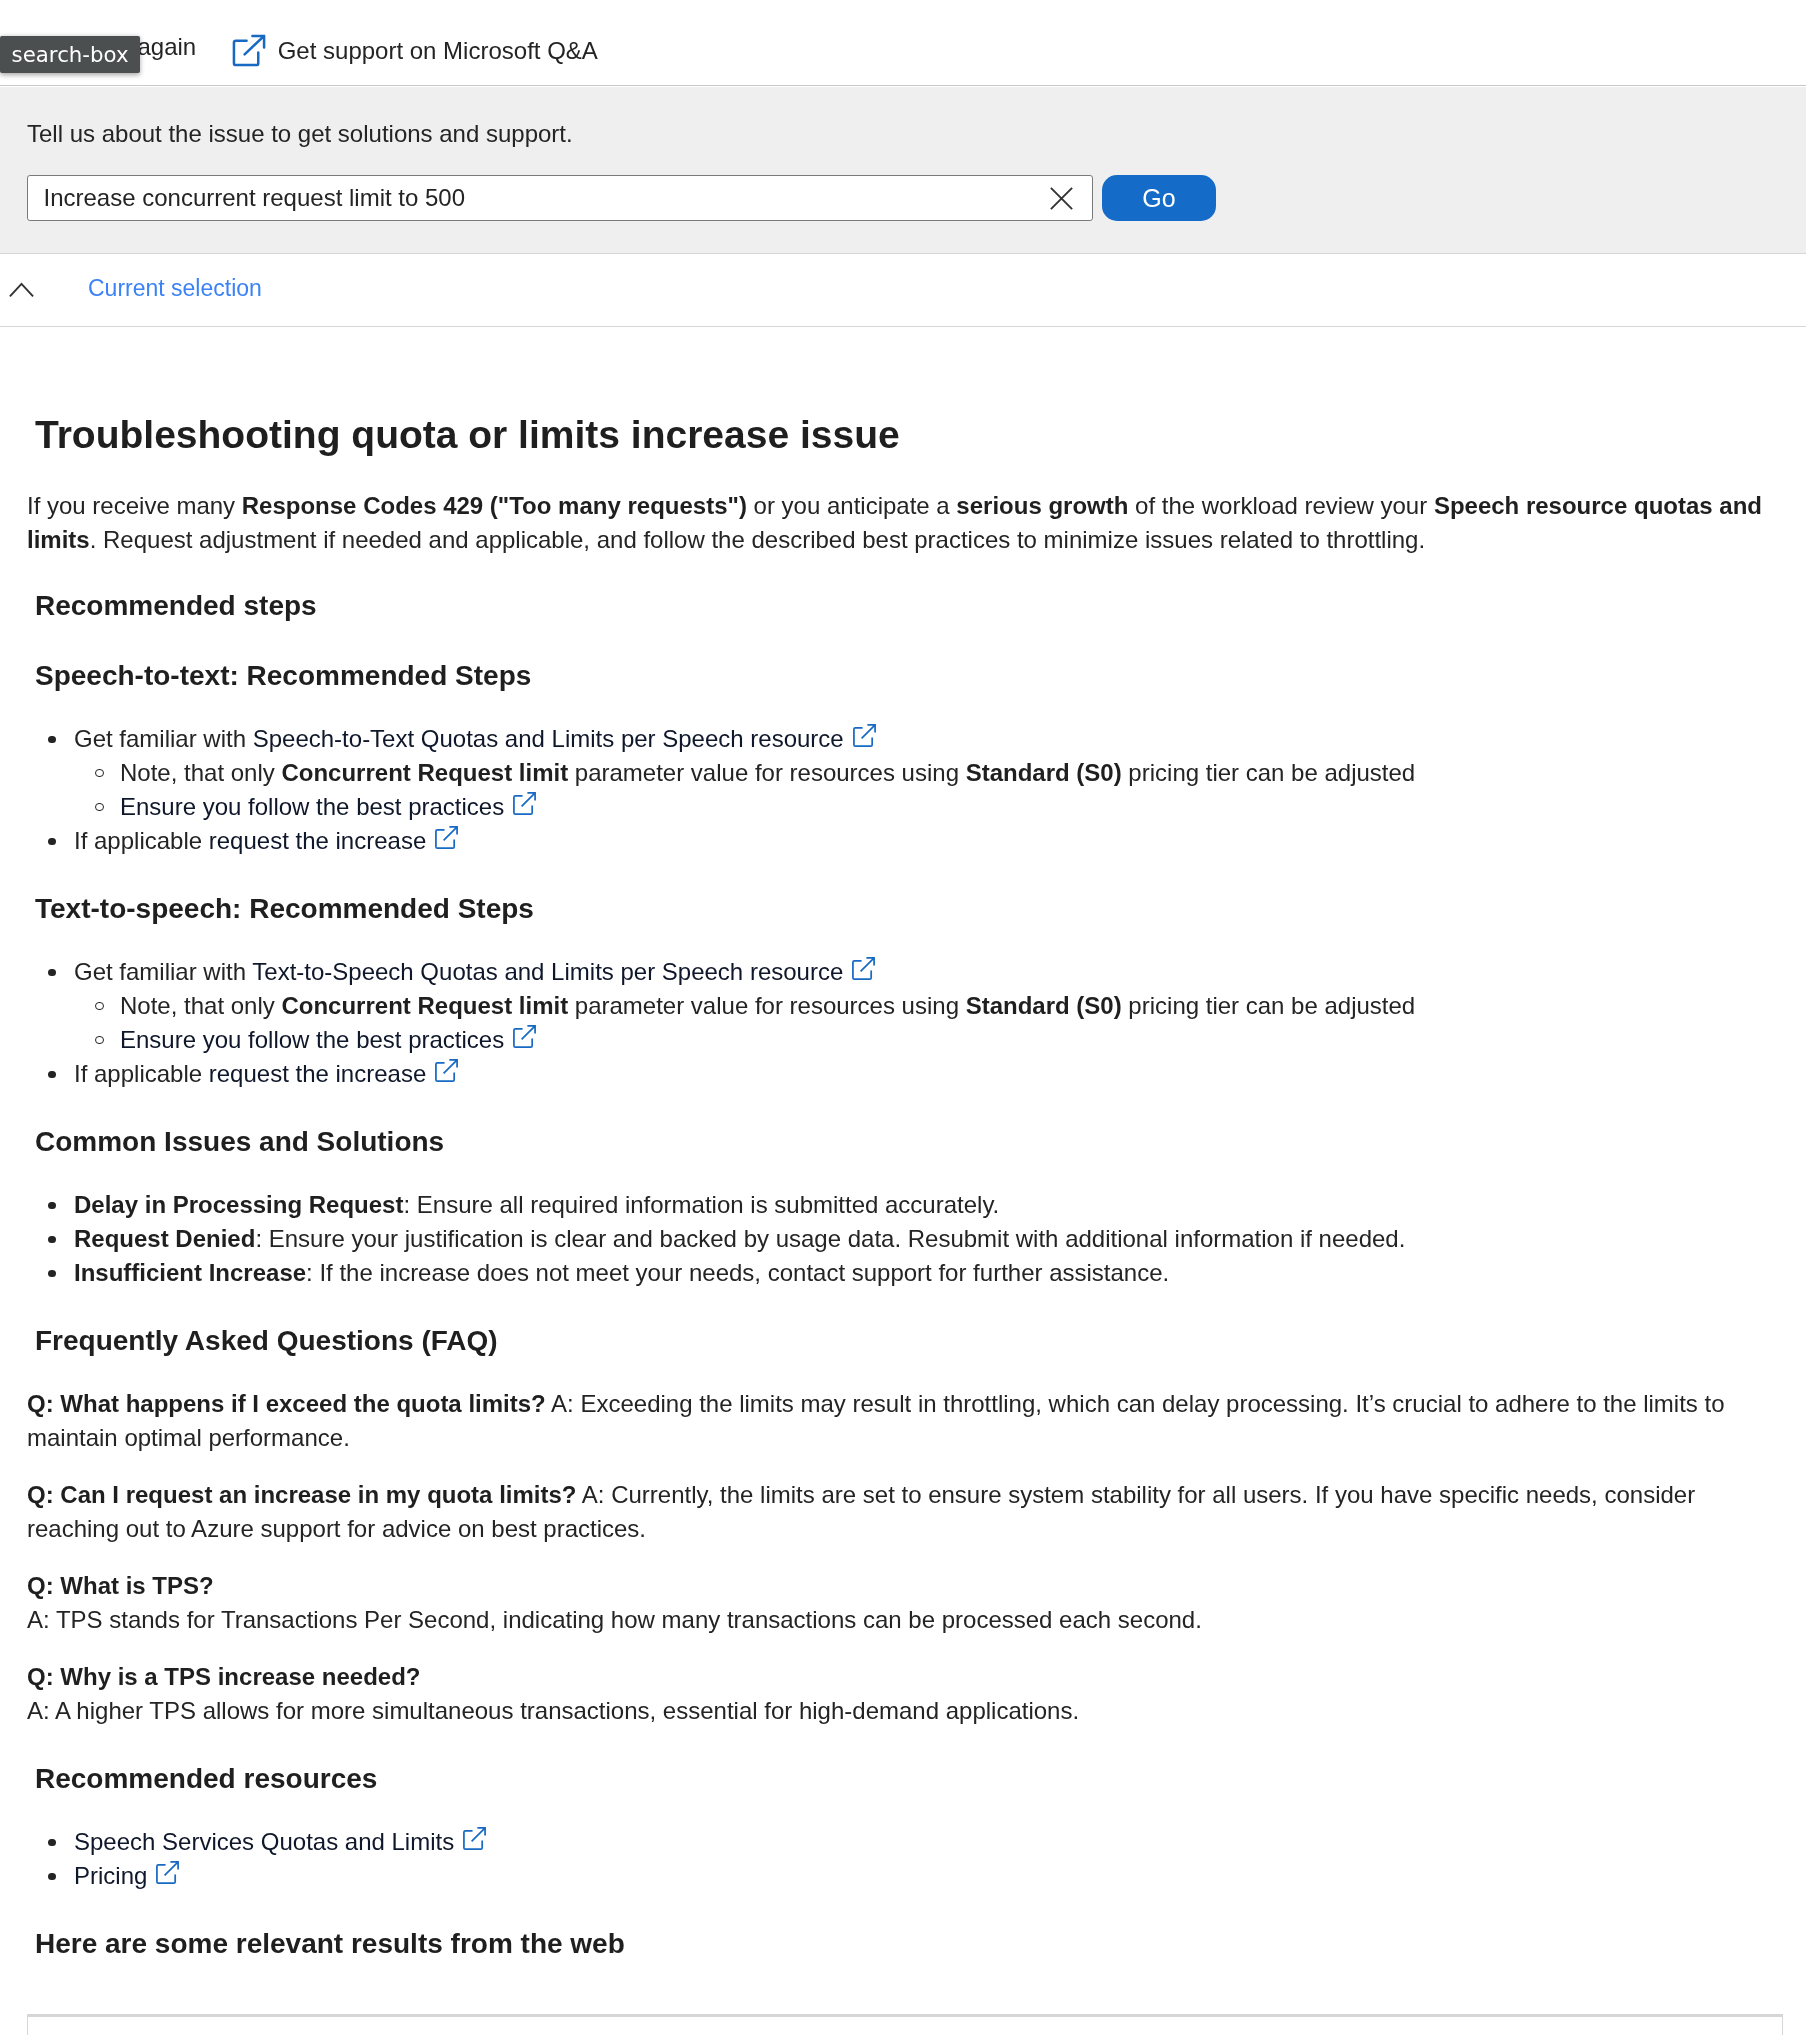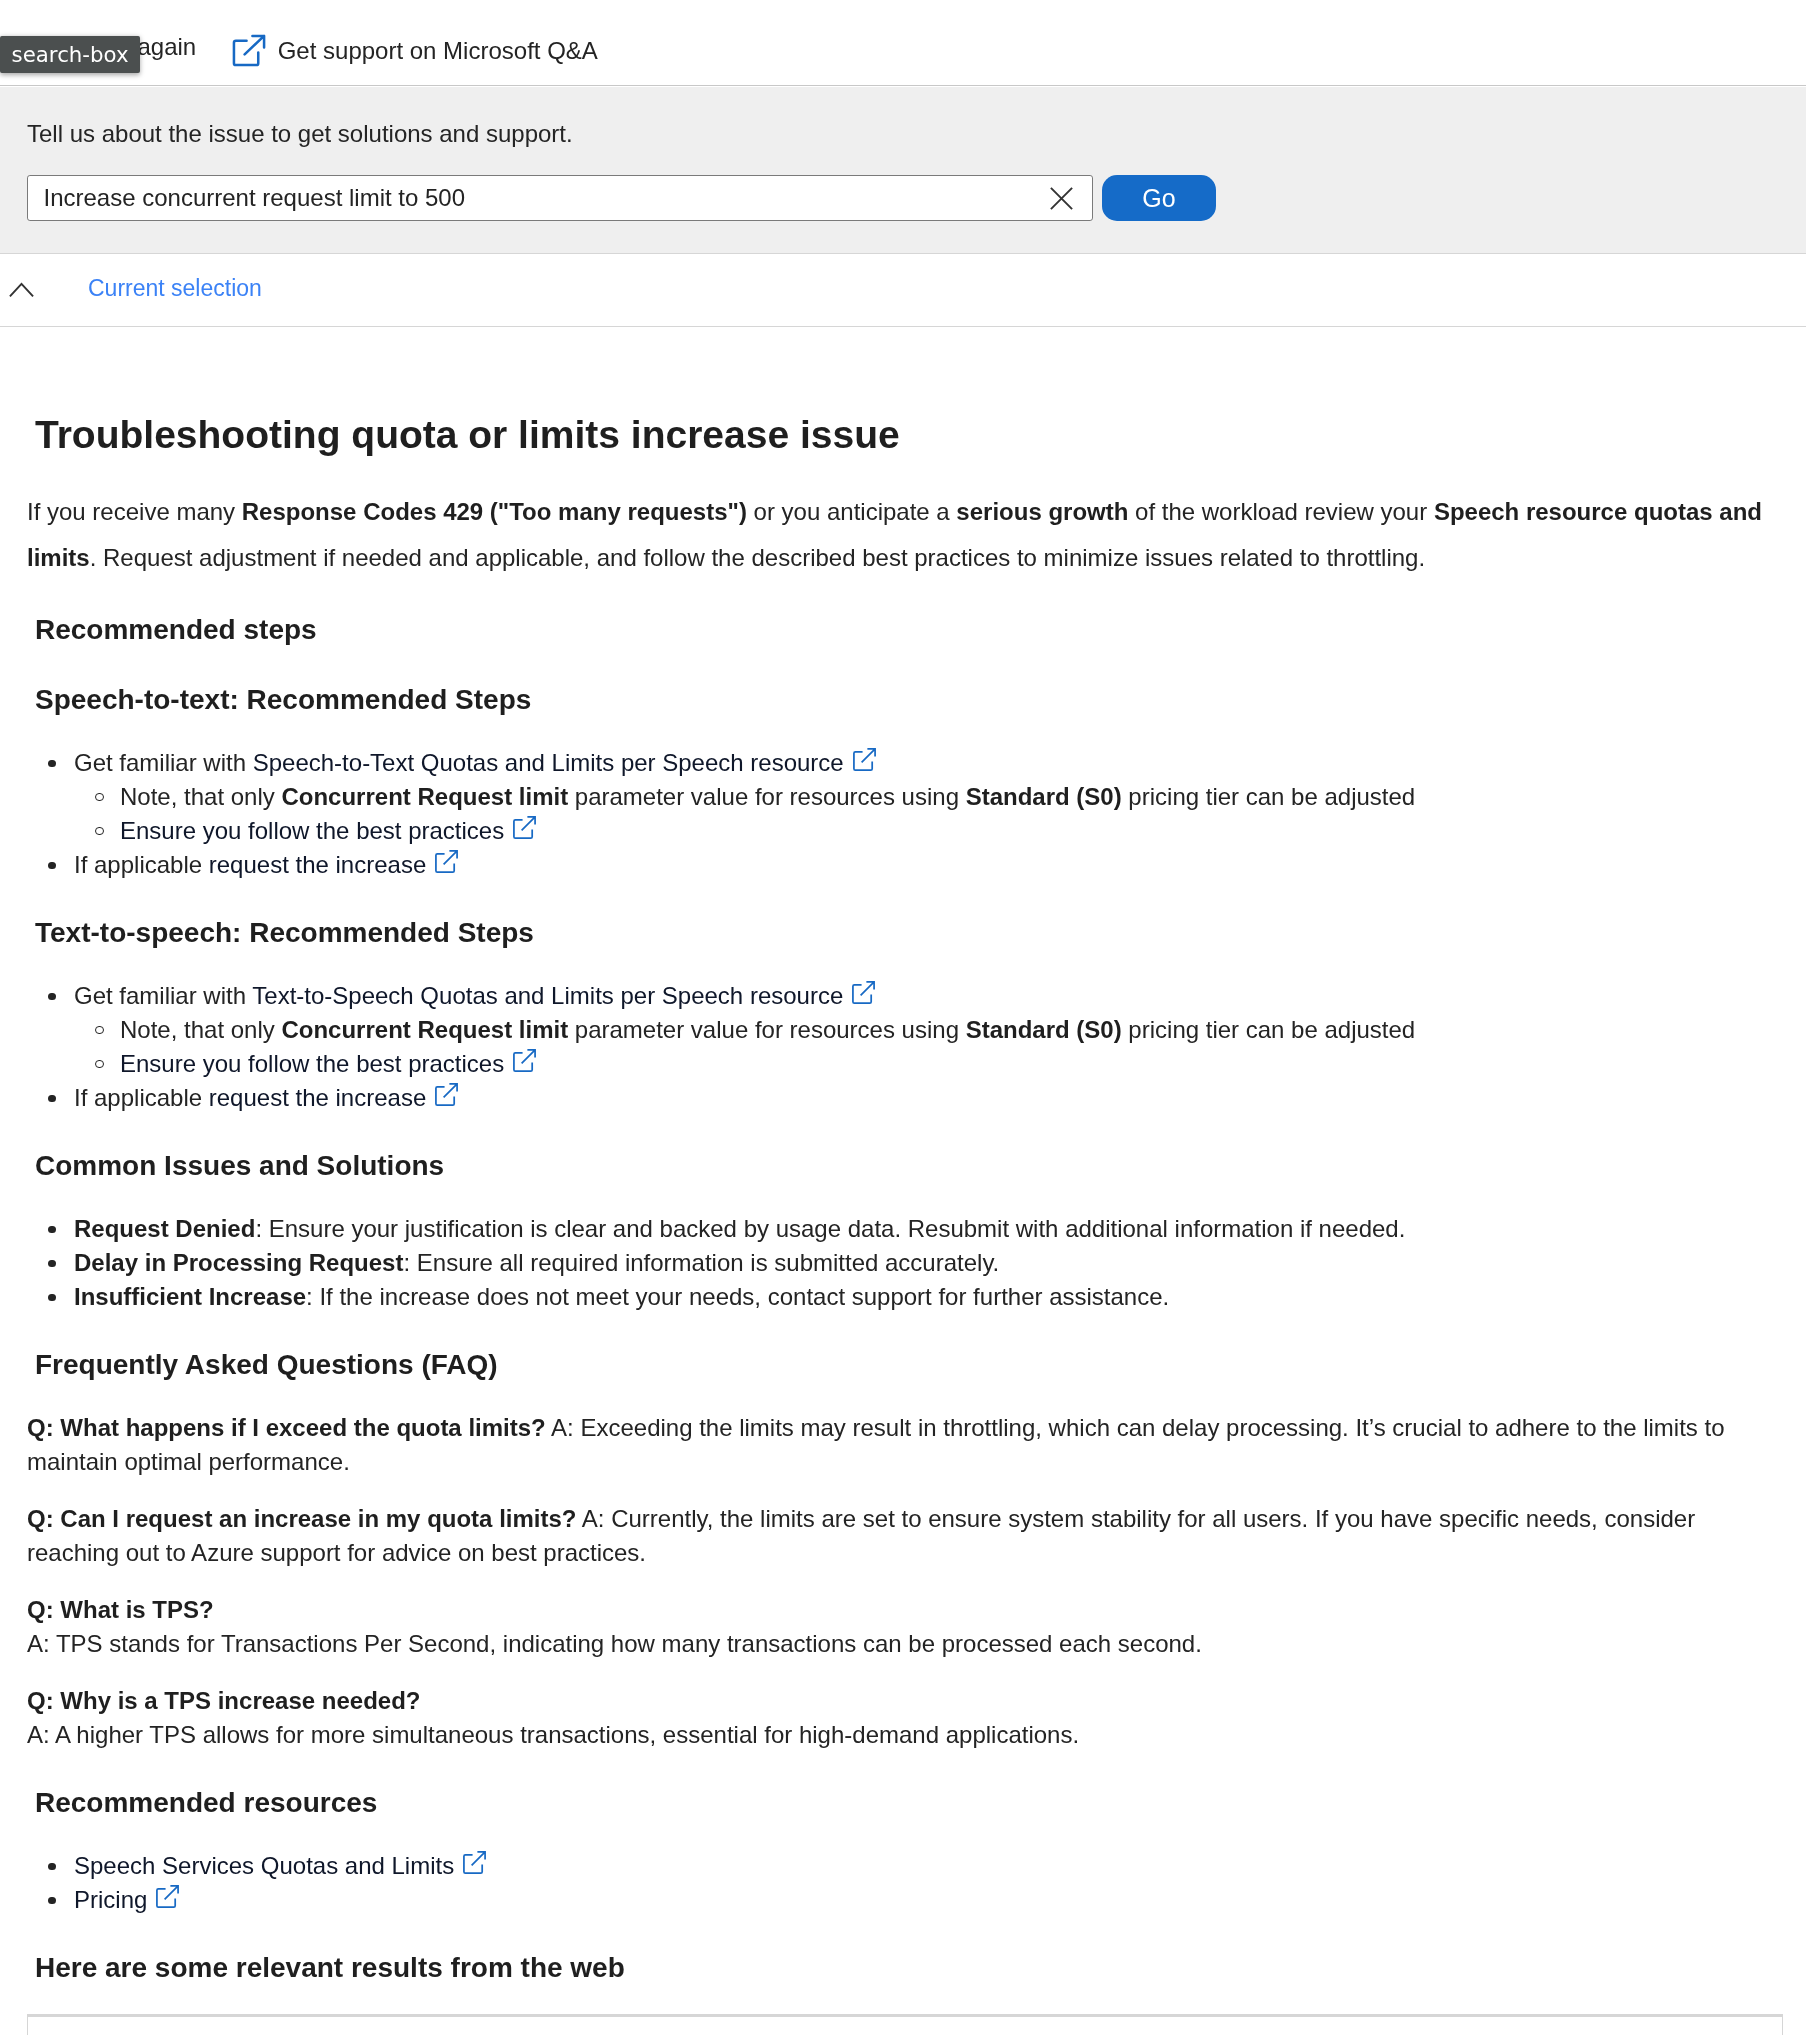--- a/index.html
+++ b/index.html
@@ -58,21 +58,21 @@
     .selection-row .label {
       position: absolute; left: 52px; top: 20.4px; font-size: 23px; color: #3b82f6; margin-left: 36px;
     }
     .content {
       position: absolute; left: 27px; top: 396px; width: 1747px;
     }
     h1 {
       margin: 8px; font-size: 39px; font-weight: bold; color: #1f1f1f; line-height: 62px;
     }
     p.intro {
-      margin: 23px 0 0 0; font-size: 24px; line-height: 46px; color: #242424;
+      margin: 23px 0 0 0; font-size: 24px; line-height: 34px; color: #242424;
     }
     h2 {
       margin: 8px; font-size: 28px; font-weight: bold; color: #1f1f1f; line-height: 39px;
     }
     .h-rec { margin-top: 29px; }
     .h-sub { margin-top: 31px; }
     ul { margin: 0; padding: 0; list-style: none; }
     ul.lvl1 { margin-top: 27px; }
     li { font-size: 24px; line-height: 34px; color: #242424; position: relative; }
     ul.lvl1 > li { padding-left: 47px; }
@@ -174,22 +174,22 @@
       </ul>
     </li>
     <li><span>If applicable </span><a class="lnk"><span>request the increase</span><svg class="ext" viewBox="0 0 26 26">
             <path d="M11 5 H3.5 a1.5 1.5 0 0 0 -1.5 1.5 V22.5 a1.5 1.5 0 0 0 1.5 1.5 H19.5 a1.5 1.5 0 0 0 1.5 -1.5 V15" fill="none" stroke="#1769c4" stroke-width="1.8"></path>
             <path d="M10 16 L24 2 M16 2 H24 V10" fill="none" stroke="#1769c4" stroke-width="1.8"></path>
           </svg></a></li>
   </ul>
 
   <h2 class="h-sub">Common Issues and Solutions</h2>
   <ul class="lvl1">
+    <li><b>Delay in Processing Request</b><span>: Ensure all required information is submitted accurately.</span></li>
     <li><b>Request Denied</b><span>: Ensure your justification is clear and backed by usage data. Resubmit with additional information if needed.</span></li>
-    <li><b>Delay in Processing Request</b><span>: Ensure all required information is submitted accurately.</span></li>
     <li><b>Insufficient Increase</b><span>: If the increase does not meet your needs, contact support for further assistance.</span></li>
   </ul>
 
   <h2 class="h-sub">Frequently Asked Questions (FAQ)</h2>
   <div class="faq">
     <div class="q-block">
       <p><b>Q: What happens if I exceed the quota limits?</b><span> A: Exceeding the limits may result in throttling, which can delay processing. It’s crucial to adhere to the limits to maintain optimal performance.</span></p>
     </div>
     <div class="q-block">
       <p><b>Q: Can I request an increase in my quota limits?</b><span> A: Currently, the limits are set to ensure system stability for all users. If you have specific needs, consider reaching out to Azure support for advice on best practices.</span></p>

